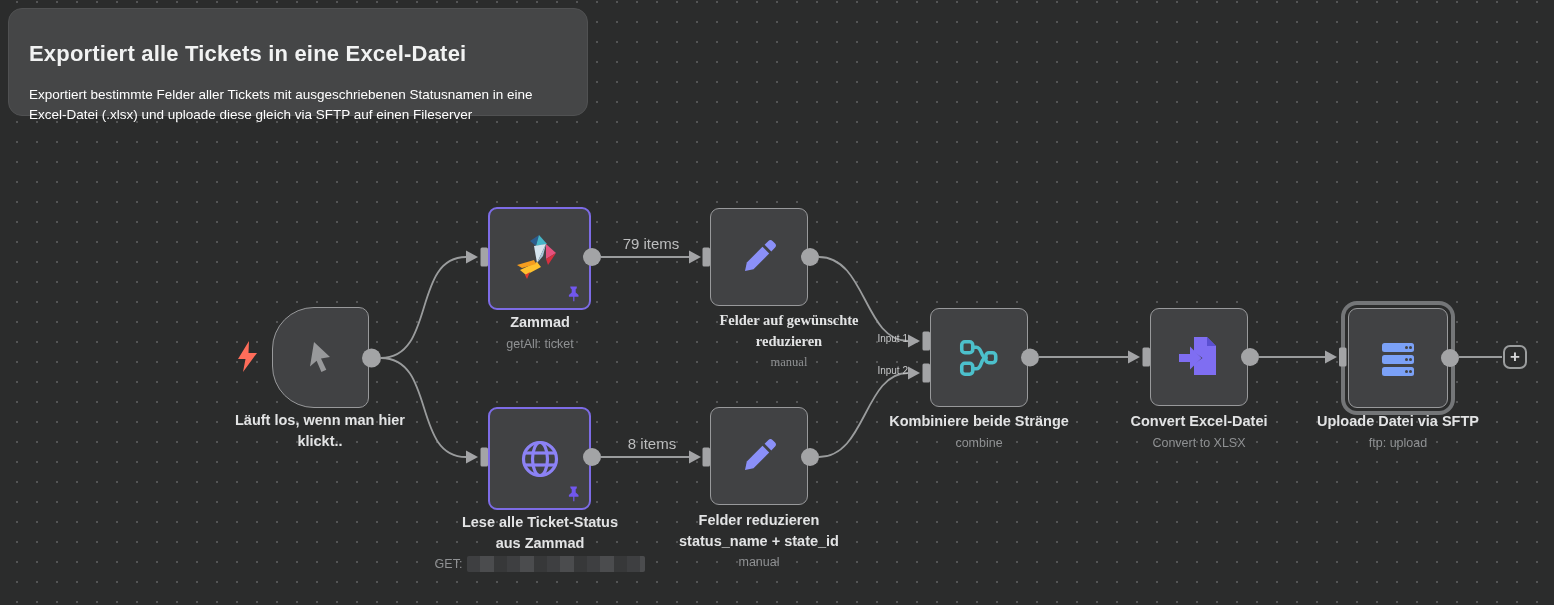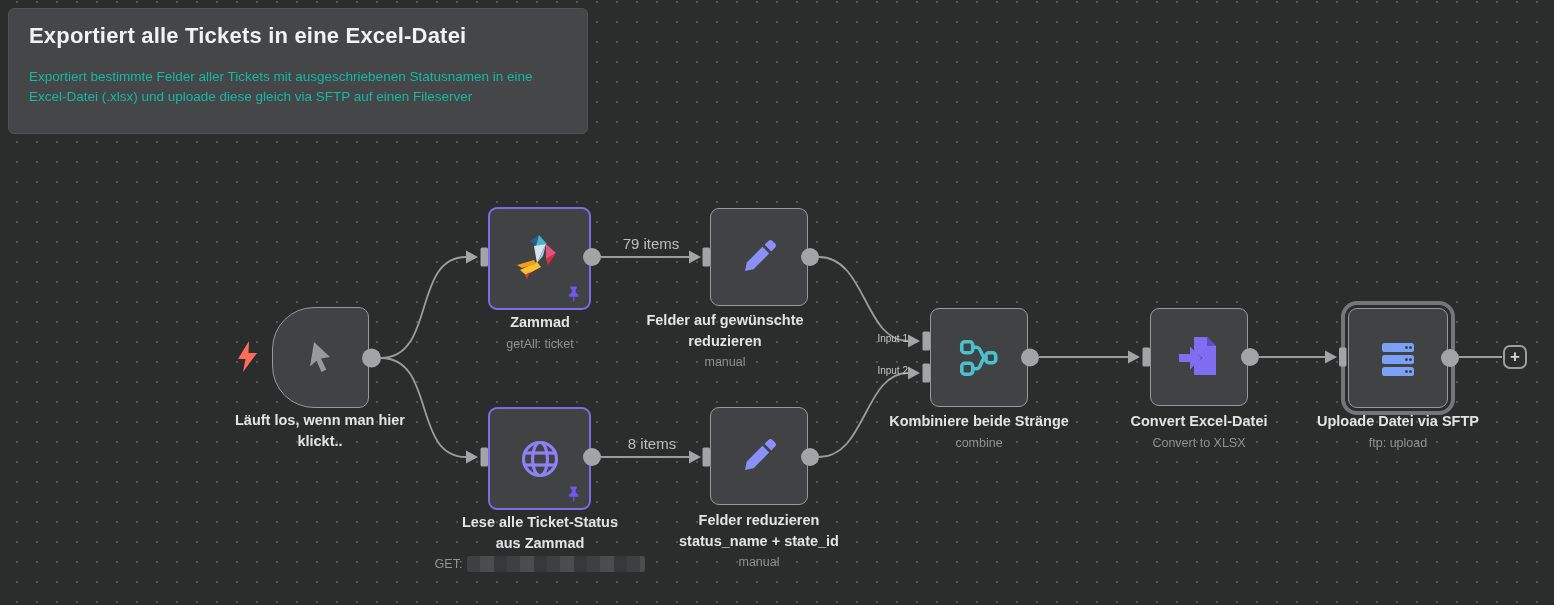--- a/index.html
+++ b/index.html
@@ -5,26 +5,26 @@
   html,body{margin:0;padding:0;background:#2b2c2c;}
   #canvas{
     position:relative;width:1554px;height:605px;overflow:hidden;
     background-color:#2b2c2c;
     background-image:radial-gradient(circle,#545556 1.1px,transparent 1.5px);
     background-size:20px 20px;background-position:7px 12px;
     font-family:"Liberation Sans","DejaVu Sans",sans-serif;
   }
   
   .sticky{
-    position:absolute;left:8px;top:8px;width:580px;height:126px;
-    background:#454647;border:1px solid #505152;border-radius:6px;
-    box-sizing:border-box;padding:14px 20px;z-index:2;
+    position:absolute;left:8px;top:8px;width:580px;height:108px;
+    background:#454647;border:1px solid #505152;border-radius:14px;
+    box-sizing:border-box;padding:32px 20px;z-index:2;
   }
   .sticky h1{margin:0;font-size:22px;font-weight:700;color:#f1f2f2;letter-spacing:.2px;}
-  .sticky p{margin:18px 0 0 0;width:535px;font-size:13.5px;line-height:1.45;color:#14b8a6;}
+  .sticky p{margin:18px 0 0 0;width:535px;font-size:13.5px;line-height:1.45;color:#ffffff;}
   
   svg.edges{position:absolute;left:0;top:0;z-index:1;pointer-events:none;}
   svg.ports{position:absolute;left:0;top:0;z-index:4;pointer-events:none;}
   
   .node{
     position:absolute;background:#414244;border:1.8px solid #98999b;border-radius:9px;
     box-sizing:border-box;display:flex;align-items:center;justify-content:center;z-index:2;
   }
   .node.pinned{border-color:#7d6ce6;border-width:2px;}
   .node.trigger{border-radius:42px 10px 10px 42px;}
@@ -194,21 +194,21 @@
   </svg>
 
   <div class="node-label" style="left:160px;top:410px;">
     <div class="nl">Läuft los, wenn man hier
 klickt..</div>
   </div>
   <div class="node-label" style="left:380px;top:312px;">
     <div class="nl">Zammad</div>
     <div class="node-sub">getAll: ticket</div>
   </div>
-  <div class="node-label" style="left:565px;top:310px;">
+  <div class="node-label" style="left:629px;top:310px;font-family:Liberation Serif, serif;">
     <div class="nl">Felder auf gewünschte
 reduzieren</div>
     <div class="node-sub">manual</div>
   </div>
   <div class="node-label" style="left:380px;top:512px;">
     <div class="nl">Lese alle Ticket-Status
 aus Zammad</div>
     <div class="node-sub sub-row">
       <span>GET:</span>
       <span class="redacted"></span>

